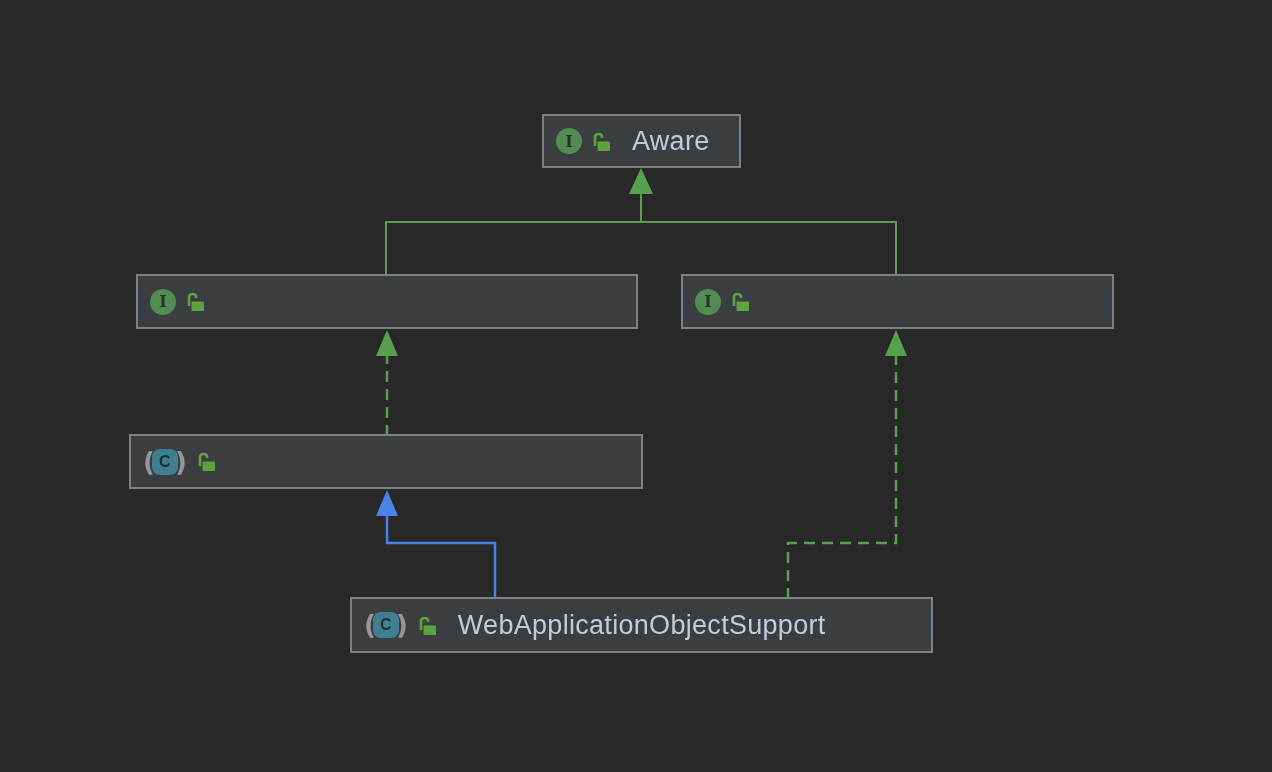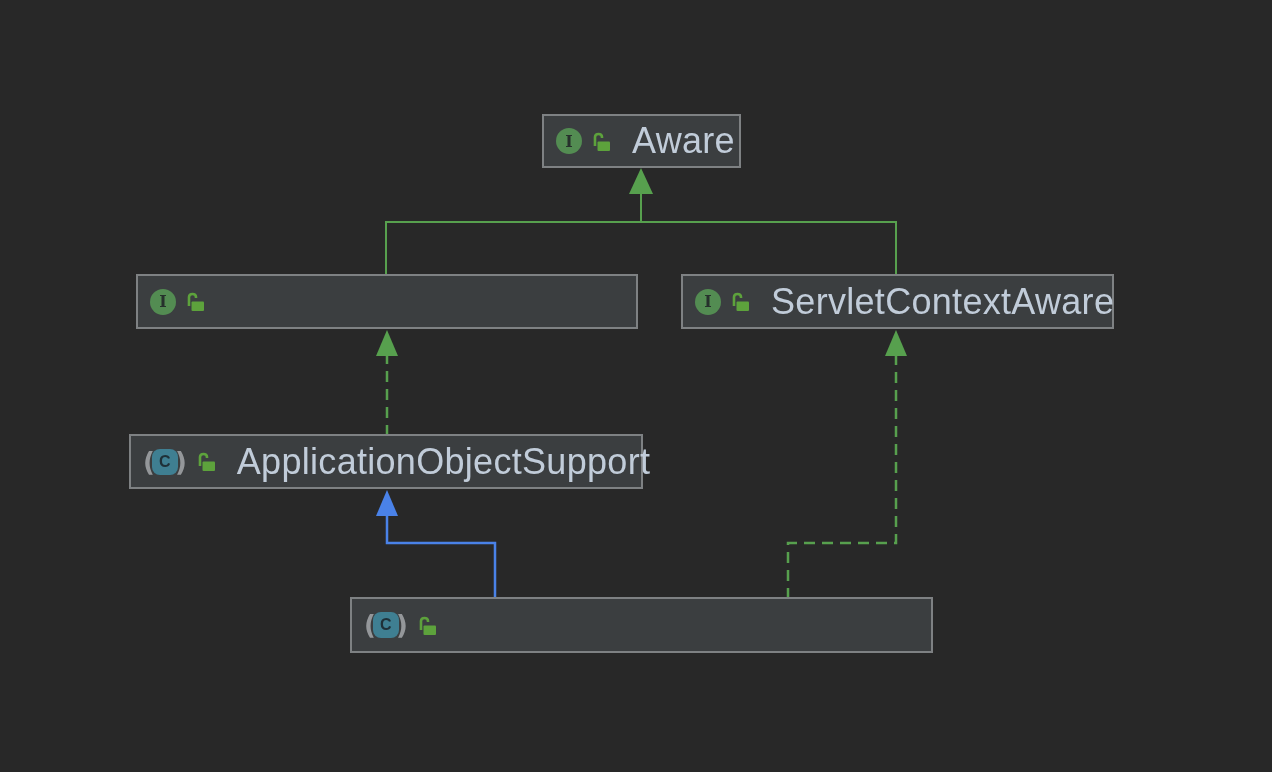--- a/index.html
+++ b/index.html
@@ -25,21 +25,21 @@
     position: absolute;
     box-sizing: border-box;
     background: #3b3e40;
     border: 2px solid #7e8183;
     display: flex;
     align-items: center;
     padding-left: 12px;
   }
   .node .label {
     color: #c1ccd9;
-    font-size: 36px;
+    font-size: 27px;
     margin-left: 20px;
     white-space: nowrap;
     letter-spacing: 0.3px;
   }
   .kind-icon {
     display: flex;
     align-items: center;
     flex: none;
   }
   .circle-badge {
@@ -135,45 +135,44 @@
   <div class="node iface" style="left:681px; top:274px; width:433px; height:55px;">
     <span class="kind-icon">
       <span class="circle-badge">I</span>
     </span>
     <span class="lock-icon">
       <svg width="21" height="21" viewBox="0 0 21 21">
         <path d="M4,15 L4,6 Q4,3 7.5,3 Q11,3 11,6 L11,7" fill="none" stroke="#5da23c" stroke-width="2.6"></path>
         <rect x="6.5" y="10.5" width="12.5" height="9.5" rx="1" fill="#5da23c"></rect>
       </svg>
     </span>
-    <span class="label">ServletContextAware</span>
   </div>
 
   <div class="node abstract" style="left:129px; top:434px; width:514px; height:55px;">
     <span class="kind-icon">
       <span class="paren open">(</span>
       <span class="circle-badge">C</span>
       <span class="paren close">)</span>
     </span>
     <span class="lock-icon">
       <svg width="21" height="21" viewBox="0 0 21 21">
         <path d="M4,15 L4,6 Q4,3 7.5,3 Q11,3 11,6 L11,7" fill="none" stroke="#5da23c" stroke-width="2.6"></path>
         <rect x="6.5" y="10.5" width="12.5" height="9.5" rx="1" fill="#5da23c"></rect>
       </svg>
     </span>
-    <span class="label">ApplicationObjectSupport</span>
   </div>
 
   <div class="node abstract" style="left:350px; top:597px; width:583px; height:56px;">
     <span class="kind-icon">
       <span class="paren open">(</span>
       <span class="circle-badge">C</span>
       <span class="paren close">)</span>
     </span>
     <span class="lock-icon">
       <svg width="21" height="21" viewBox="0 0 21 21">
         <path d="M4,15 L4,6 Q4,3 7.5,3 Q11,3 11,6 L11,7" fill="none" stroke="#5da23c" stroke-width="2.6"></path>
         <rect x="6.5" y="10.5" width="12.5" height="9.5" rx="1" fill="#5da23c"></rect>
       </svg>
     </span>
+    <span class="label">WebApplicationObjectSupport</span>
   </div>
 
 </div>
 
 </body></html>

